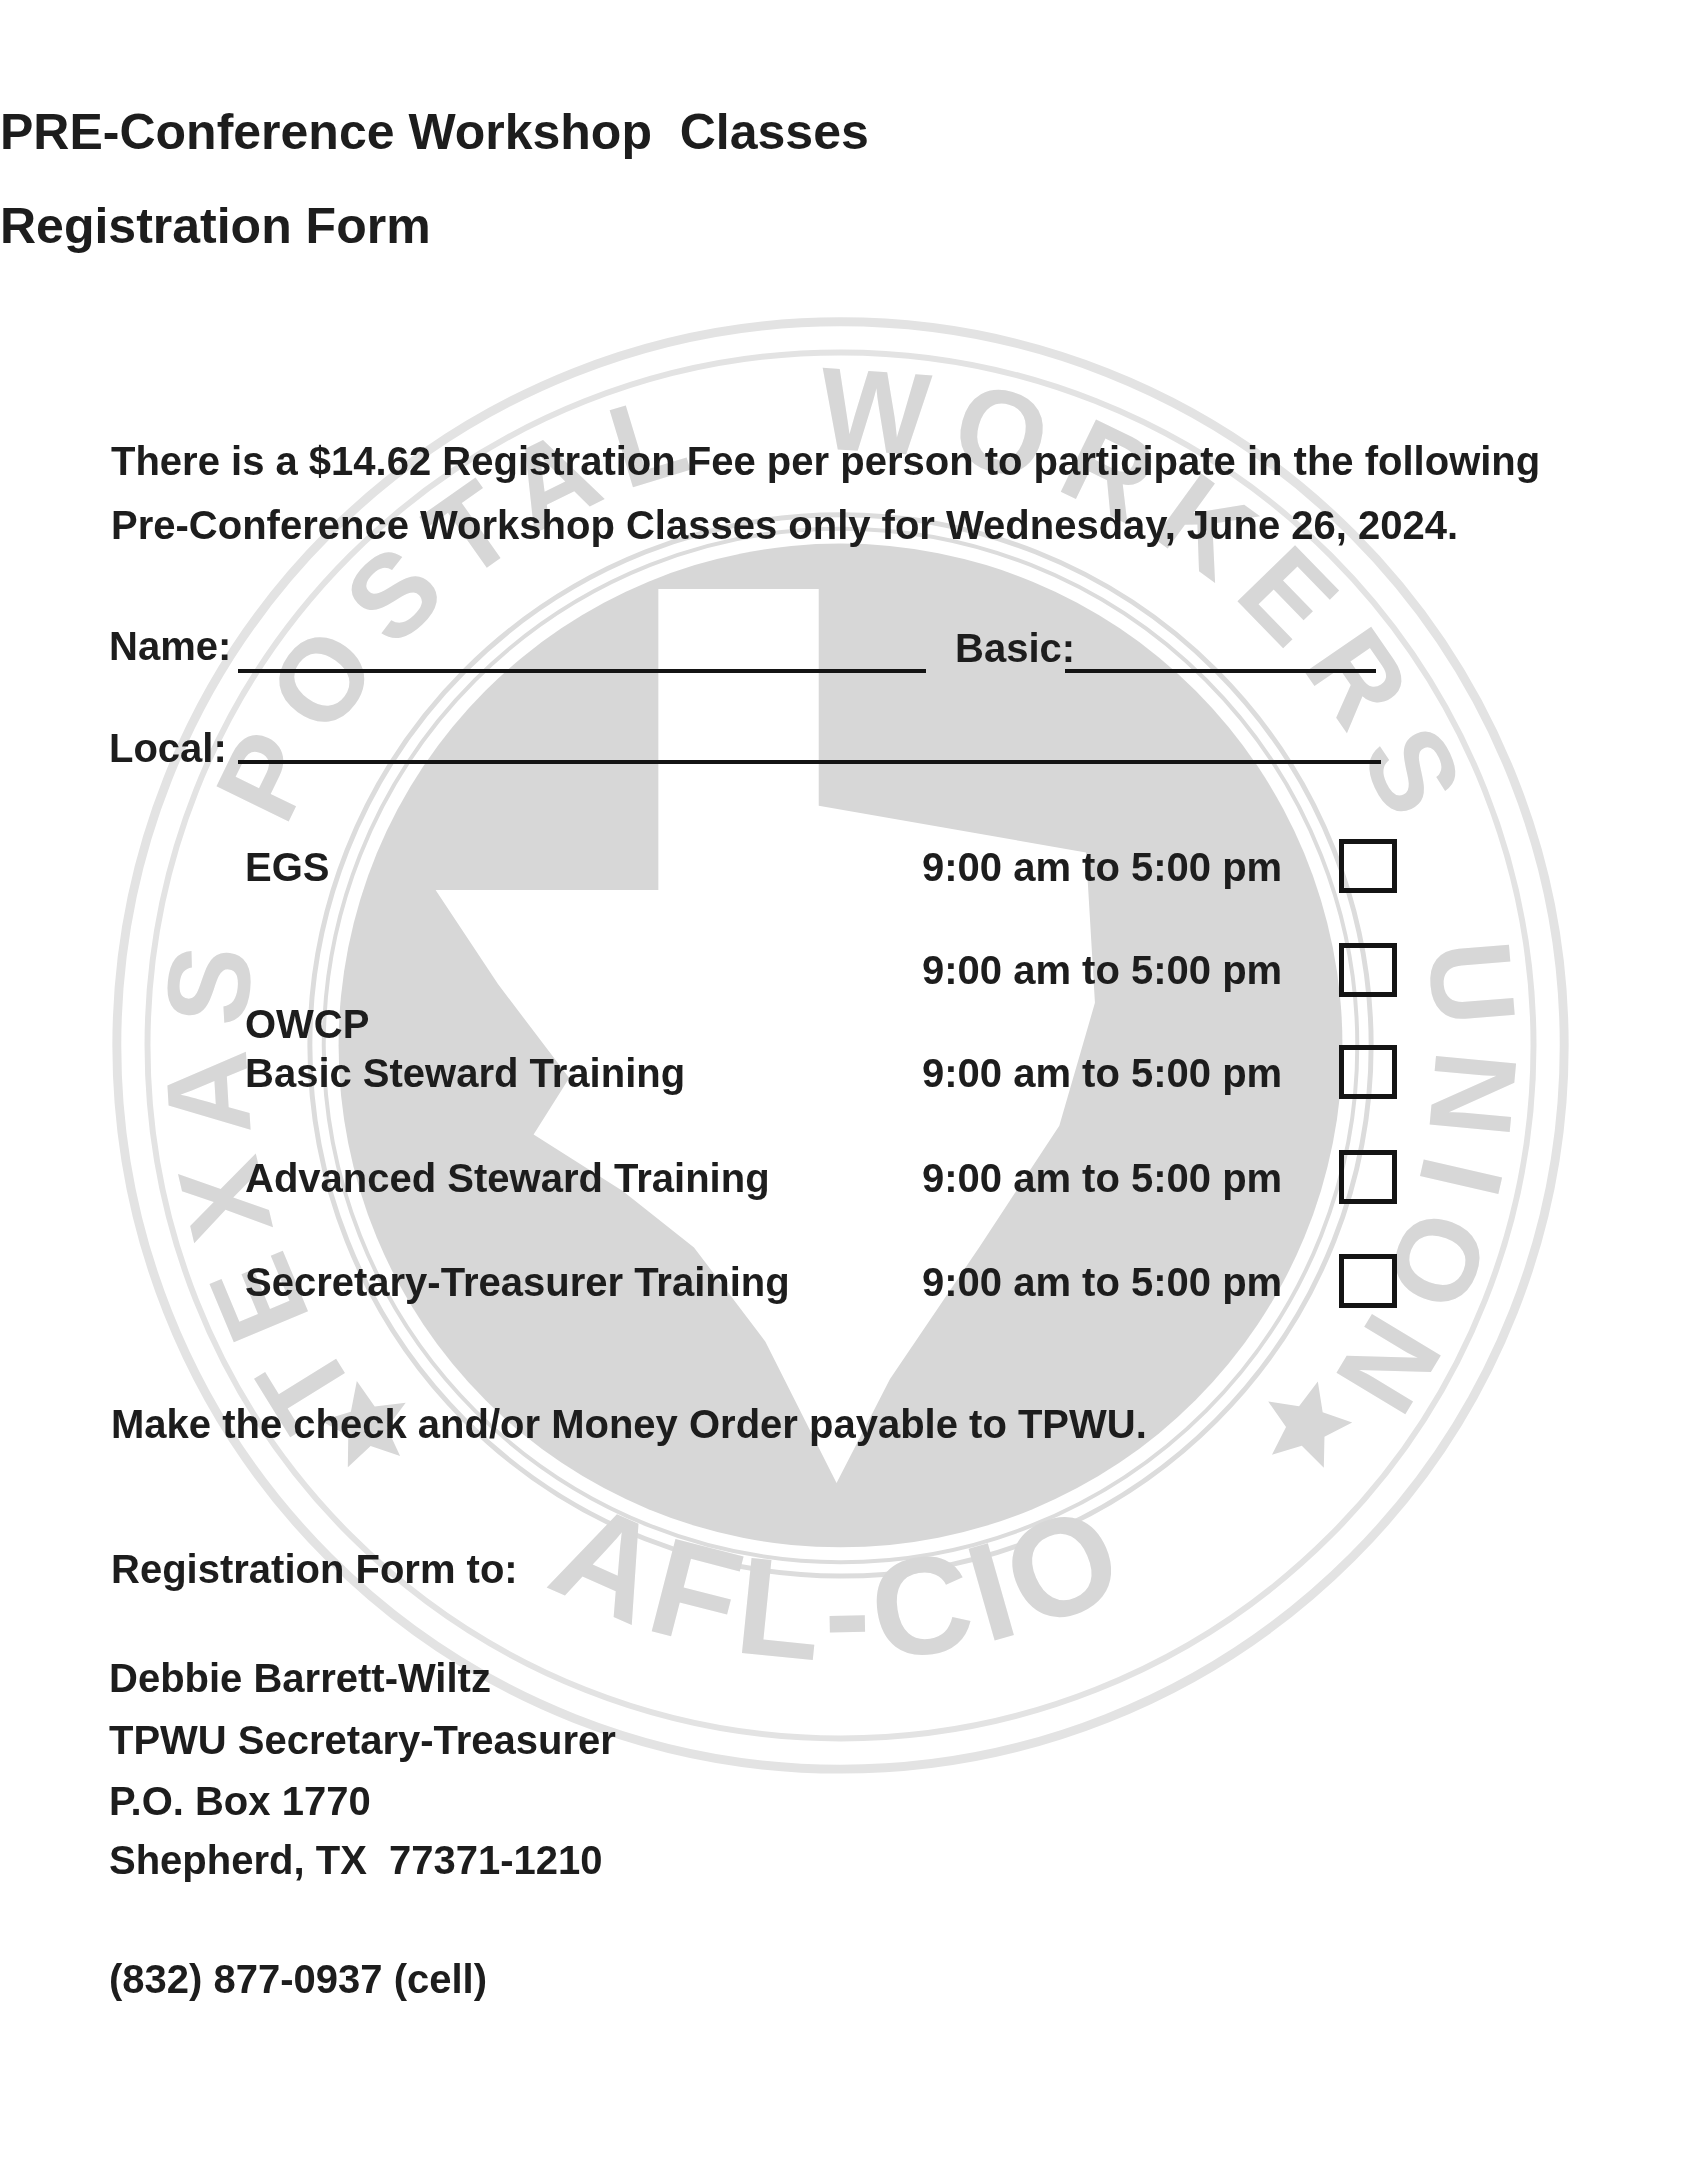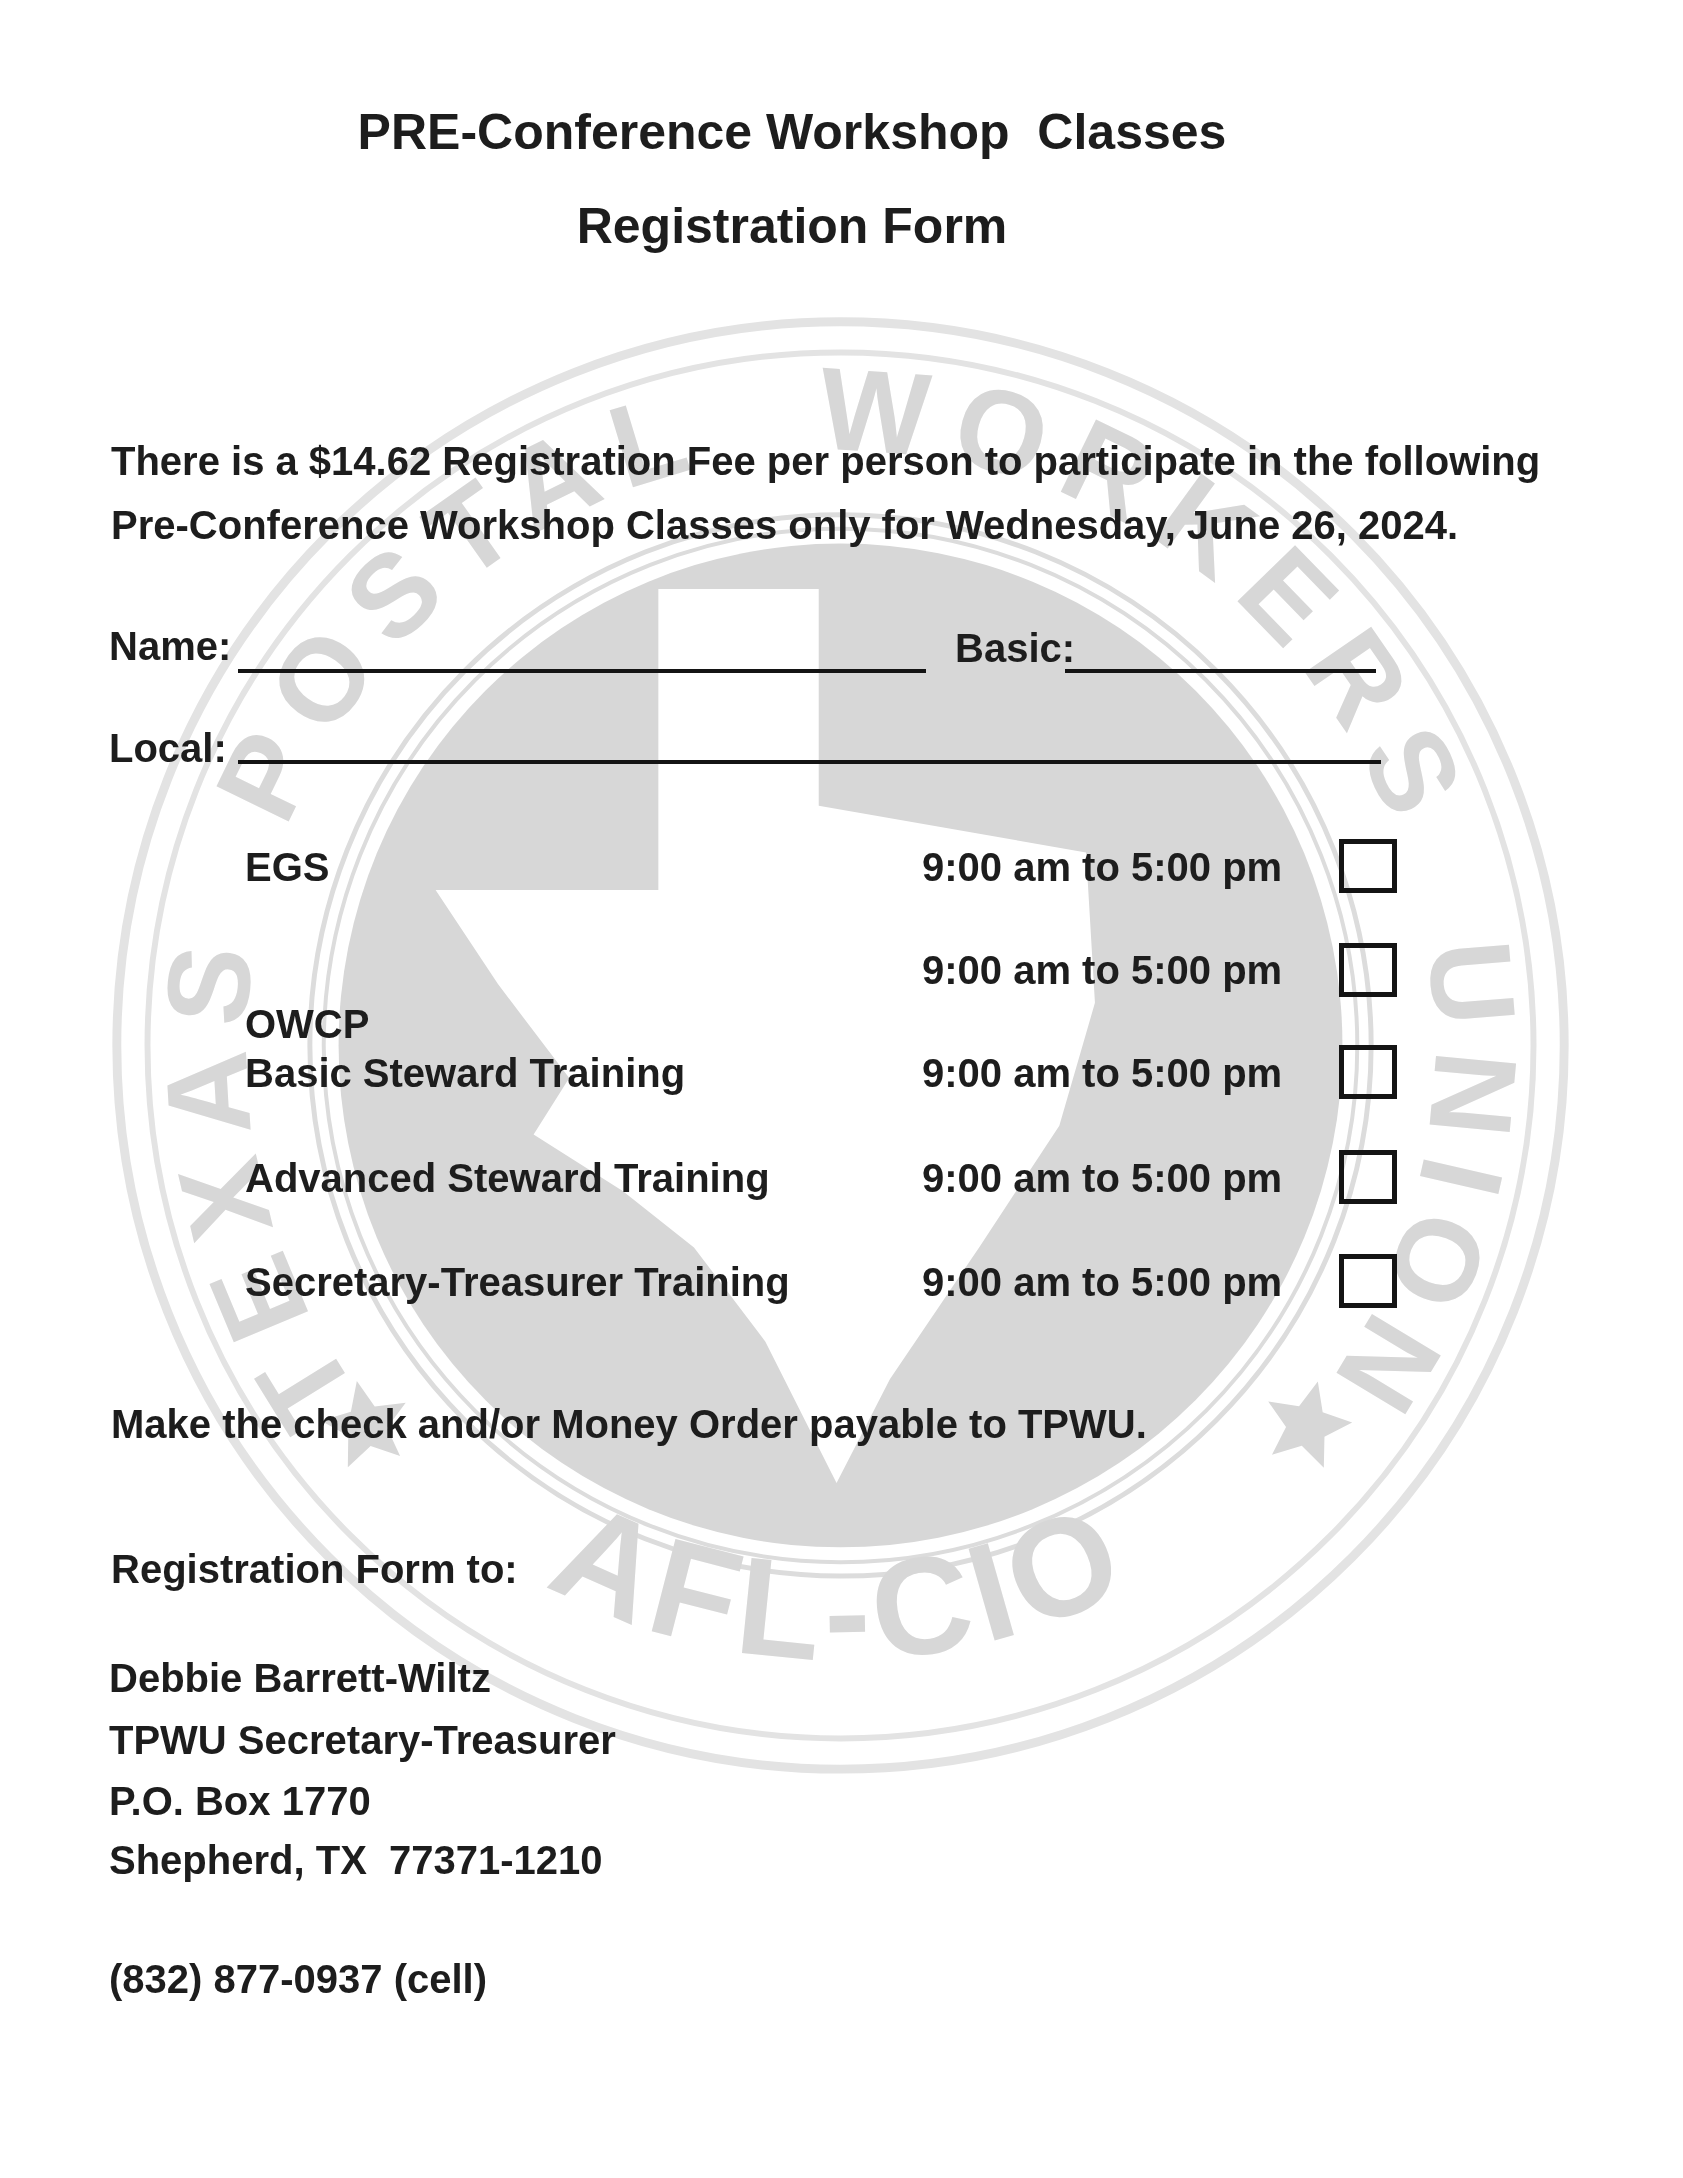--- a/index.html
+++ b/index.html
@@ -27,21 +27,21 @@
     letter-spacing:8px;
   }
   .txt{
     position:absolute;
     white-space:pre;
     line-height:1.2;
     z-index:1;
   }
   .center-line{
     left:0;width:1584px;
-    text-align:center;
+    text-align:left;
   }
   .fs-title{font-size:50px;}
   .fs-date{font-size:38px;}
   .fs-body{font-size:40px;}
   .rule{
     position:absolute;
     height:4px;
     background:#141414;
     z-index:1;
   }

